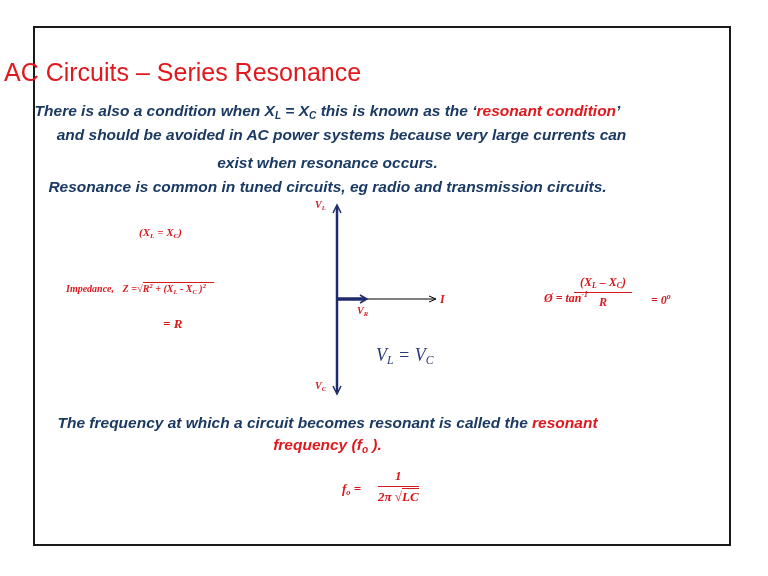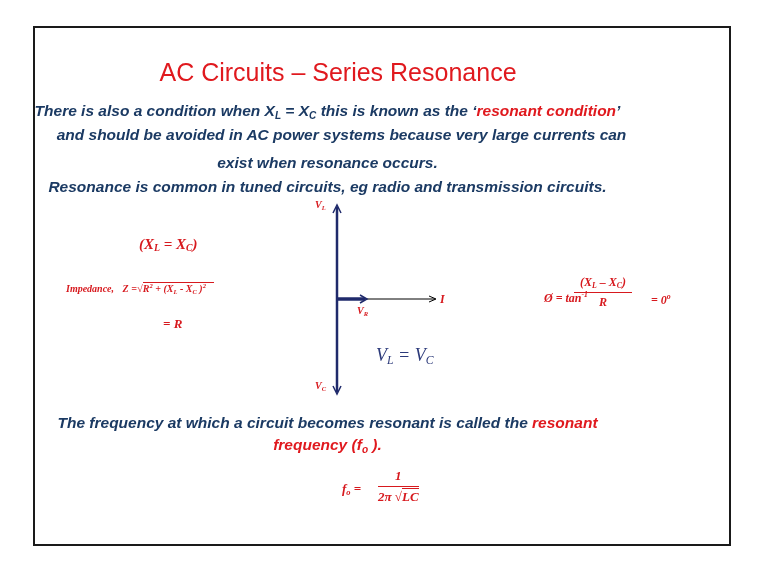--- a/index.html
+++ b/index.html
@@ -1,19 +1,19 @@
 <!DOCTYPE html>
 <html><head>
 <meta charset="utf-8">
 <style>
   html, body { margin: 0; padding: 0; background: #ffffff; }
   body { width: 768px; height: 576px; position: relative; overflow: hidden; }
   .frame { position: absolute; left: 33px; top: 26px; width: 698px; height: 520px; border: 2px solid #1a1a1a; box-sizing: border-box; }
   .abs { position: absolute; white-space: nowrap; }
-  .title { left: 16px; width: 644px; top: 58px; text-align: center; font-family: "Liberation Sans", sans-serif; font-size: 25px; color: #e0191e; }
+  .title { left: 4px; width: 644px; top: 58px; font-family: "Liberation Sans", sans-serif; font-size: 25px; color: #e0191e; }
   .body-txt { font-family: "Liberation Sans", sans-serif; font-weight: bold; font-style: italic; font-size: 15.5px; color: #1b3a63; }
   .red { color: #e0191e; }
   .center { left: 0; width: 655px; text-align: center; }
   .math { font-family: "Liberation Serif", serif; font-weight: bold; font-style: italic; color: #d7191e; }
   .navy-math { font-family: "Liberation Serif", serif; font-style: italic; color: #2c3a7a; }
   sub, sup { font-size: 65%; }
   sub { vertical-align: -0.25em; }
   .sqrt-bar { border-top: 1.5px solid #d7191e; }
   .frac { display: inline-block; vertical-align: middle; text-align: center; }
   .frac .num { display: block; padding: 0 6px 2px; border-bottom: 1.5px solid #d7191e; }
@@ -27,21 +27,21 @@
 <div class="abs title">AC Circuits – Series Resonance</div>
 
 <div class="abs body-txt center" style="top:102px;">
   <span>There is also a condition when X</span><sub>L</sub><span> = X</span><sub>C</sub><span> this is known as the ‘</span><span class="red">resonant condition</span><span>’</span>
 </div>
 <div class="abs body-txt center" style="top:126px; padding-left:28px; box-sizing:border-box;">and should be avoided in AC power systems because very large currents can</div>
 <div class="abs body-txt center" style="top:154px;">exist when resonance occurs.</div>
 
 <div class="abs body-txt center" style="top:178px;">Resonance is common in tuned circuits, eg radio and transmission circuits.</div>
 
-<div class="abs math" style="left:139px; top:236px; font-size:15px;">
+<div class="abs math" style="left:139px; top:226px; font-size:11px;">
   <span>(X</span><sub>L</sub><span> = X</span><sub>C</sub><span>)</span>
 </div>
 
 <div class="abs math" style="left:66px; top:282px; font-size:10px;">
   <span>Impedance,</span>
   <span style="margin-left:6px;">Z =</span>
   <span style="font-style:normal; font-weight:normal; margin-left:-2px;">√</span><span class="sqrt-bar" style="padding-right:8px;"><span>R</span><sup>2</sup><span> + (X</span><sub>L</sub><span> - X</span><sub>C</sub><span> )</span><sup>2</sup></span>
 </div>
 <div class="abs math" style="left:163px; top:316px; font-size:13px;">= R</div>
 

